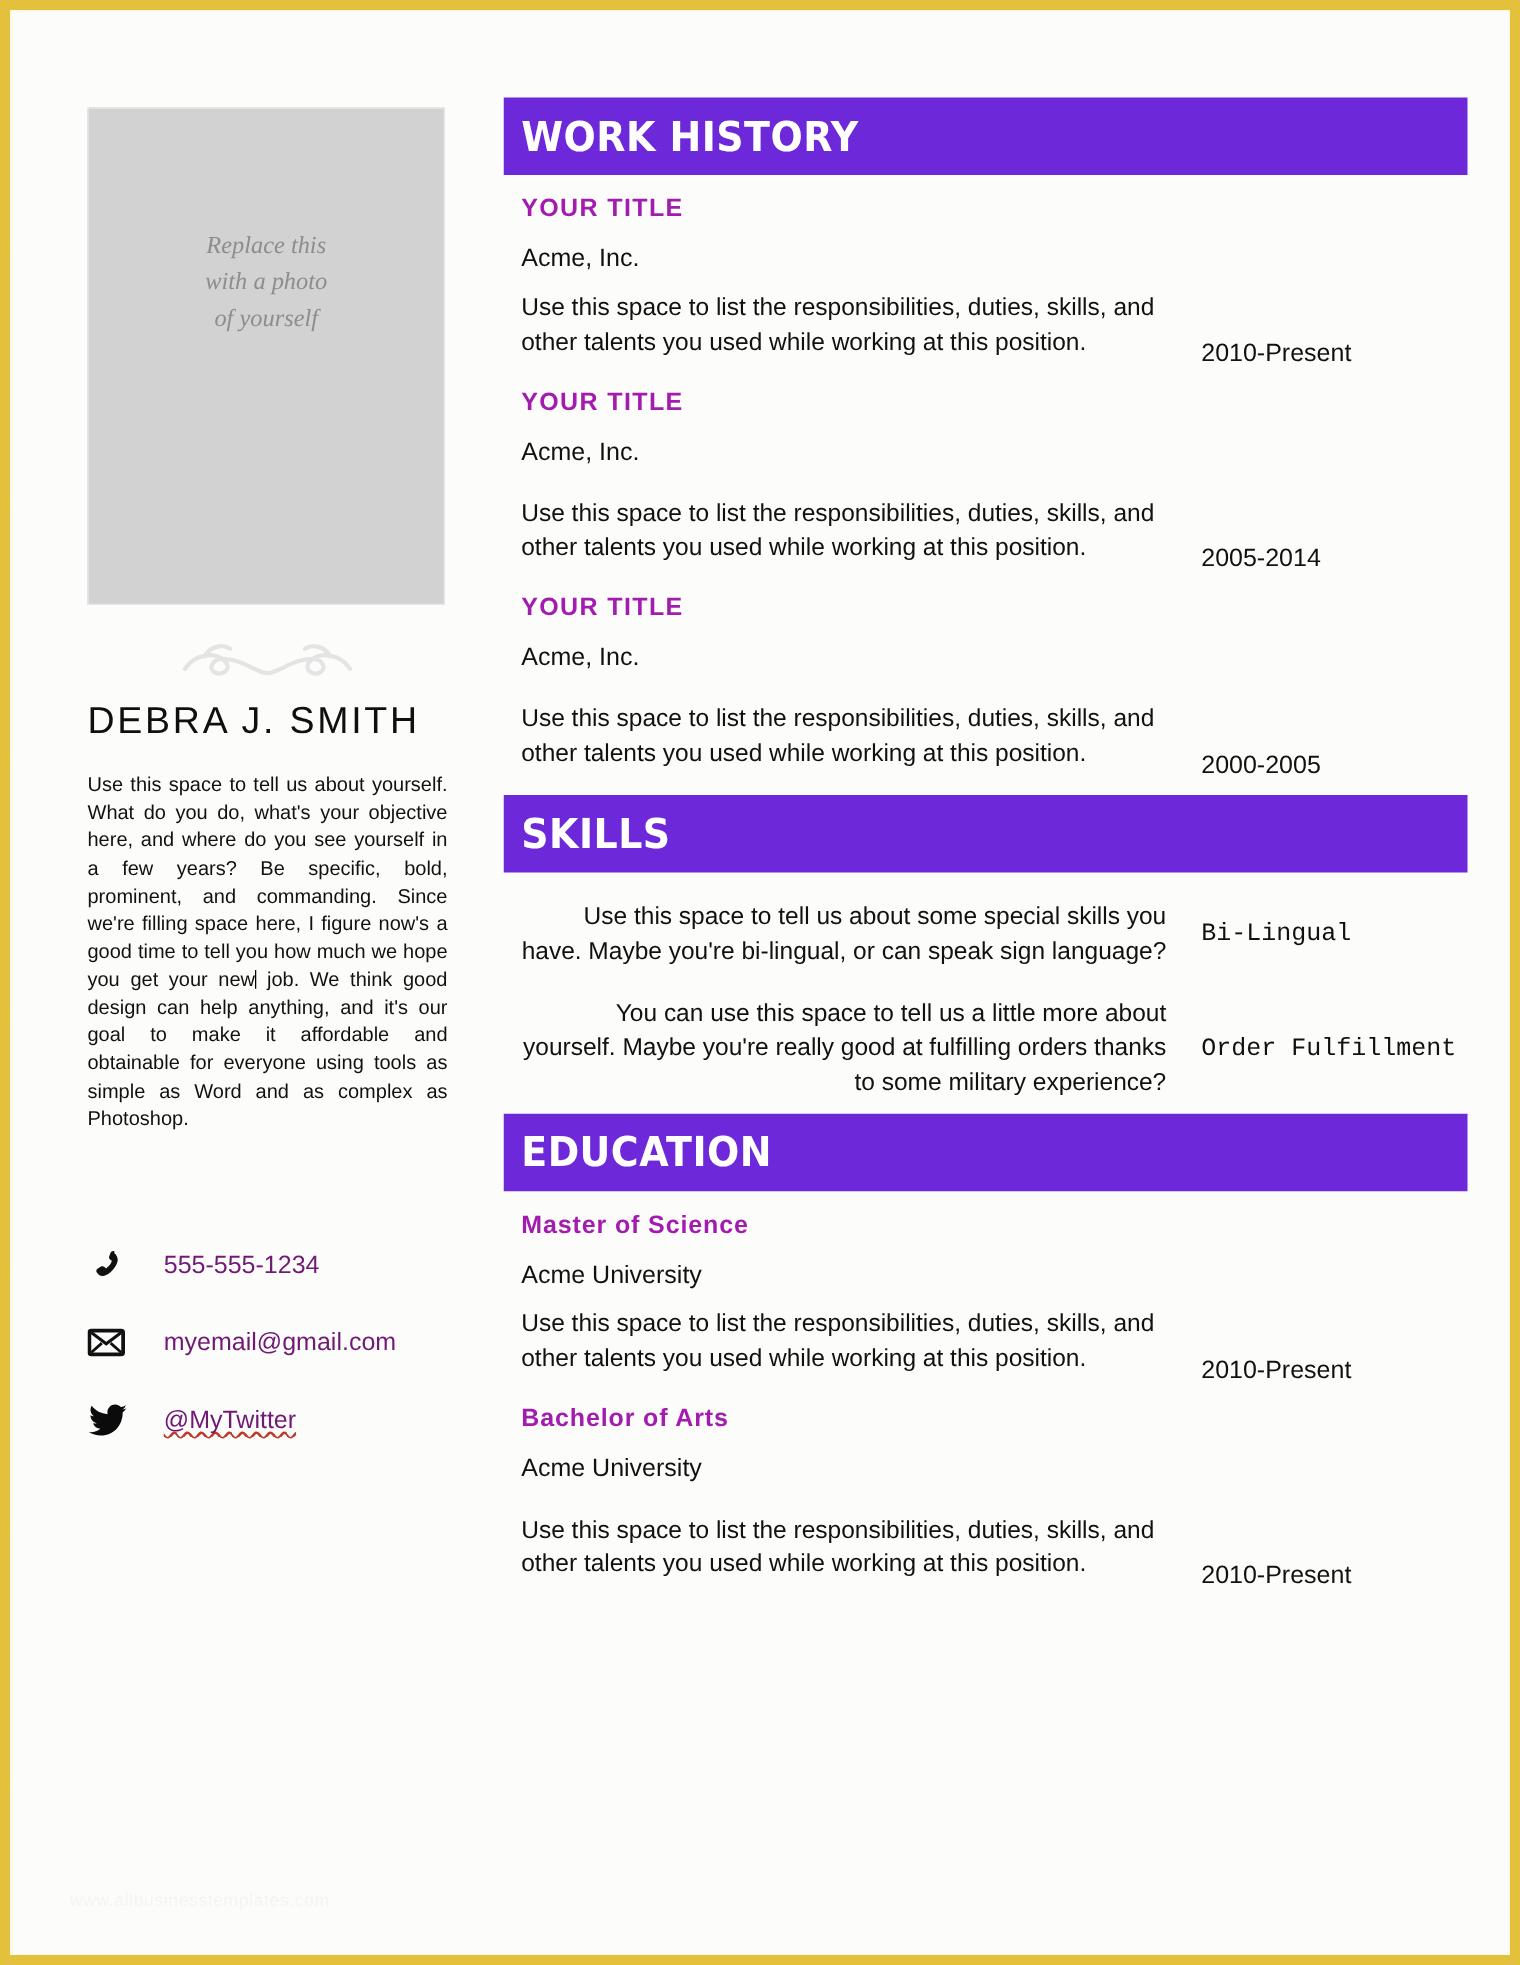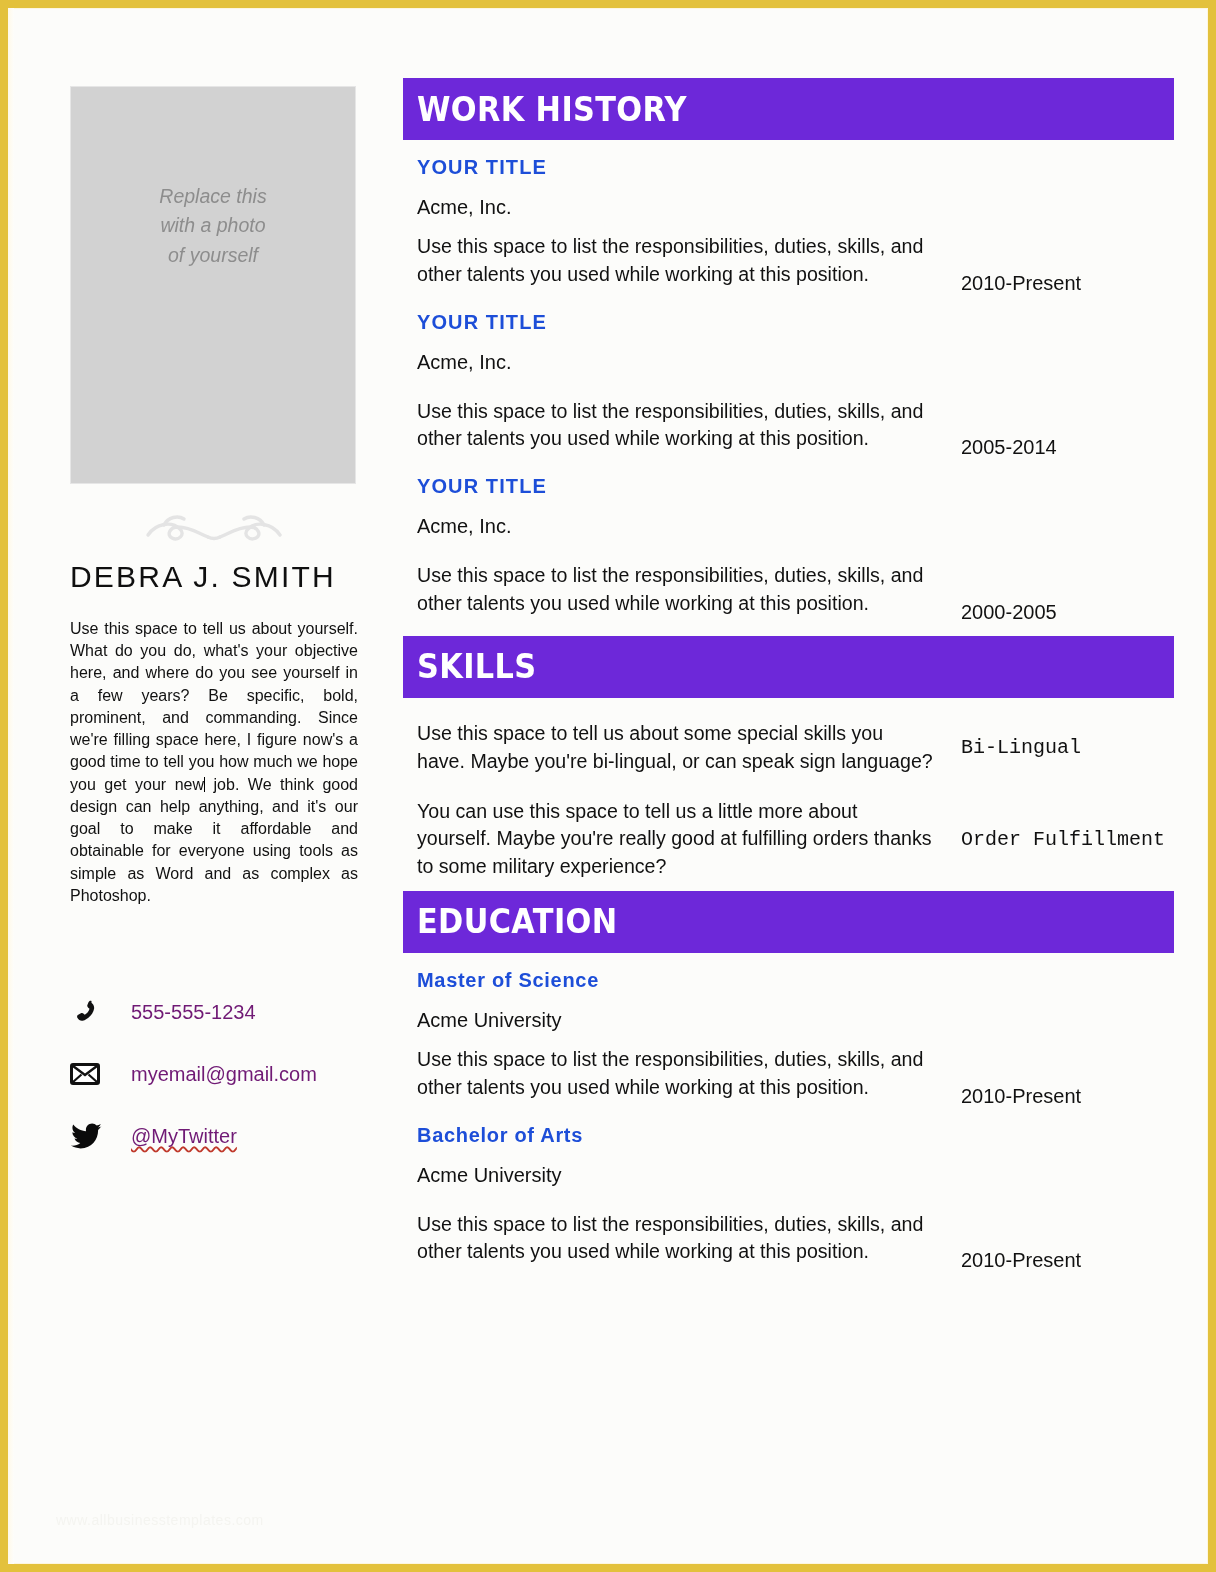--- a/index.html
+++ b/index.html
@@ -31,21 +31,21 @@
     position:absolute; left:62px; top:78px; width:288px;
   }
   .photo-box{
     width:286px; height:398px;
     background:#d2d2d2;
     border:1px solid #e6e6e6;
     display:flex; align-items:center; justify-content:center;
     text-align:center;
   }
   .photo-text{
-    font-family:Liberation Sans, sans-serif;
+    font-family:Liberation Serif, serif;
     font-style:italic;
     font-size:19.5px;
     line-height:1.52;
     color:#8d8d8d;
     margin-top:-118px;
   }
   .ornament{
     margin-top:26px;
     text-align:center;
     color:#e4e4e4;
@@ -123,21 +123,21 @@
     transform:scaleX(0.92);
     transform-origin:left center;
   }
 
   .entry{ position:relative; padding:0 0 0 14px; }
   .entry-head{ padding-top:16px; }
   .entry-title{
     font-size:20px;
     font-weight:bold;
     letter-spacing:1.1px;
-    color:#1d4ed8;
+    color:#a21caf;
     font-family:"Liberation Sans", sans-serif;
   }
   .entry-title.mixed{ letter-spacing:0.7px; }
   .entry-org{
     font-size:20px;
     color:#111;
     margin-top:17px;
     font-family:"Liberation Sans", sans-serif;
   }
   .entry-body{
@@ -156,21 +156,21 @@
   .entry-date{
     font-size:20px;
     color:#111;
     margin-left:28px;
     white-space:nowrap;
     font-family:"Liberation Sans", sans-serif;
   }
   .gap-sm{ height:10px; }
   .gap-md{ height:22px; }
 
-  .skill-row{ display:flex; align-items:center; padding-left:14px; }
+  .skill-row{ display:flex; align-items:center; padding-left:14px;text-align:right; }
   .skill-desc{
     width:516px;
     font-size:19.6px;
     line-height:1.42;
     color:#111;
     font-family:"Liberation Sans", sans-serif;
   }
   .skill-name{
     font-size:20px; color:#111;
     margin-left:28px; white-space:nowrap;

